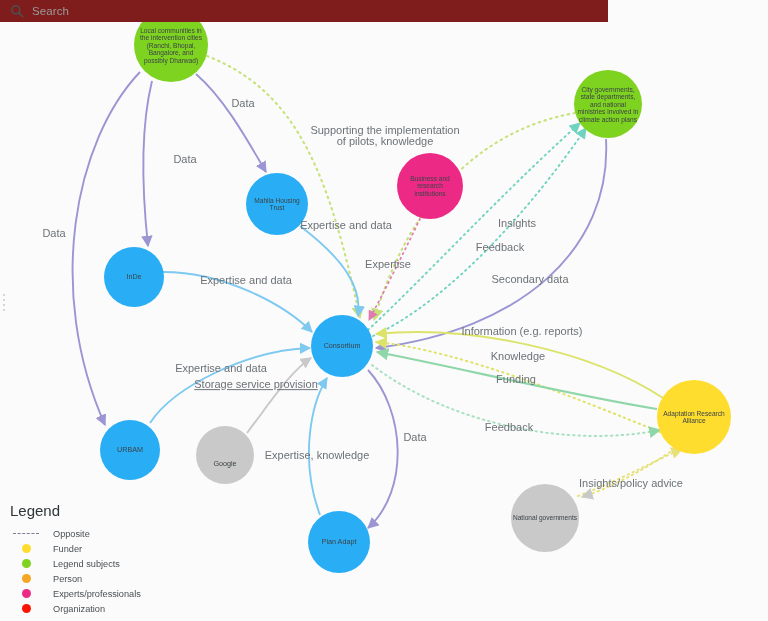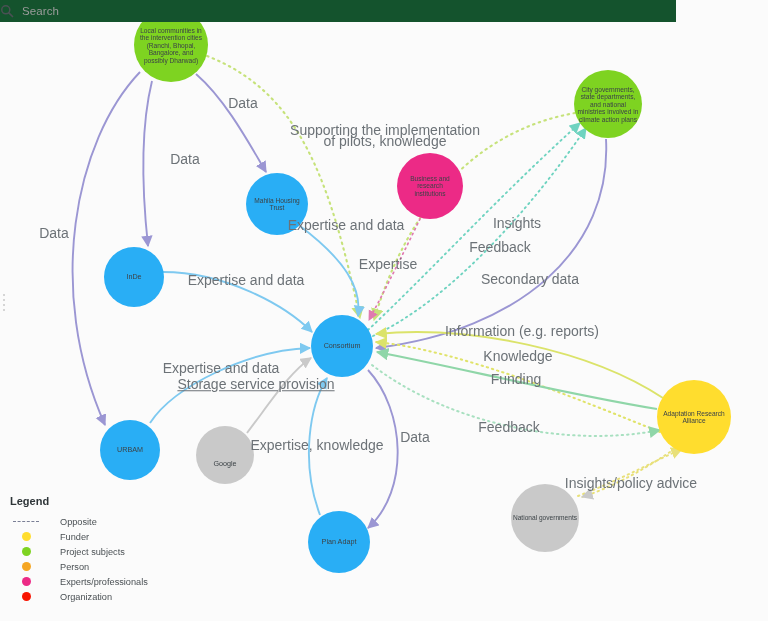--- a/index.html
+++ b/index.html
@@ -16,25 +16,26 @@
     width: 768px;
     height: 621px;
     background: #fbfbfb;
     overflow: hidden;
   }
 
   
   #searchbar {
     position: absolute;
     left: 0; top: 0;
-    width: 676px; height: 22px;
+    width: 608px; height: 22px;
     display: flex;
     align-items: center;
+    padding-left: 10px;
     box-sizing: border-box;
-    background: #14532d;
+    background: #7f1d1d;
     z-index: 40;
   }
   #searchbar .mag {
     width: 14px; height: 14px;
     margin-right: 8px;
     flex: 0 0 auto;
     display: block;
   }
   #searchbar .ph {
     font-size: 11.5px;
@@ -74,41 +75,41 @@
     line-height: 1.12;
     z-index: 20;
     transform: translate(-50%, -50%);
   }
   .nodelabel.sm { font-size: 6.6px; }
   .nodelabel.md { font-size: 7.2px; }
 
   .edgelabel {
     position: absolute;
     color: #6c7277;
-    font-size: 14px;
+    font-size: 11px;
     white-space: nowrap;
     pointer-events: none;
     z-index: 22;
     transform: translate(-50%, -50%);
     text-align: center;
     line-height: 1.25;
   }
 
   
   #legend {
     position: absolute;
     left: 8px; top: 487px;
     z-index: 35;
     background: transparent;
   }
   #legend .ltitle {
-    font-size: 11px;
-    font-weight: bold;
+    font-size: 15px;
+    font-weight: normal;
     color: #2e3538;
-    margin: 8px 0 7px 2px;
+    margin: 15px 0 7px 2px;
   }
   #legend .lrow {
     display: flex;
     align-items: center;
     height: 15px;
     margin-bottom: 0px;
   }
   #legend .lswatch {
     width: 36px;
     flex: 0 0 36px;
@@ -122,21 +123,21 @@
     display: block;
   }
   #legend .dash {
     width: 26px; height: 0;
     border-top: 1.4px dashed #7a7f96;
     display: block;
   }
   #legend .llabel {
     font-size: 9.2px;
     color: #4a5054;
-    margin-left: 16px;
+    margin-left: 9px;
   }
 </style>
 </head>
 <body>
 
 <div id="app">
 
   <div id="searchbar">
     <svg class="mag" viewBox="0 0 16 16">
       <circle cx="6.6" cy="6.6" r="4.6" fill="none" stroke="#4a5054" stroke-width="1.7"></circle>
@@ -264,21 +265,21 @@
   <div class="edgelabel" style="left:246px; top:281px;">Expertise and data</div>
   <div class="edgelabel" style="left:475px; top:224px;margin-left:42px;">Insights</div>
   <div class="edgelabel" style="left:388px; top:265px;">Expertise</div>
   <div class="edgelabel" style="left:500px; top:248px;">Feedback</div>
   <div class="edgelabel" style="left:530px; top:280px;">Secondary data</div>
   <div class="edgelabel" style="left:522px; top:332px;">Information (e.g. reports)</div>
   <div class="edgelabel" style="left:518px; top:357px;">Knowledge</div>
   <div class="edgelabel" style="left:516px; top:380px;">Funding</div>
   <div class="edgelabel" style="left:221px; top:369px;">Expertise and data</div>
   <div class="edgelabel" style="left:256px; top:385px;text-decoration:underline;">Storage service provision</div>
-  <div class="edgelabel" style="left:314px; top:446px;padding-left:6px;">Expertise, knowledge</div>
+  <div class="edgelabel" style="left:314px; top:456px;padding-left:6px;">Expertise, knowledge</div>
   <div class="edgelabel" style="left:415px; top:438px;">Data</div>
   <div class="edgelabel" style="left:509px; top:428px;">Feedback</div>
   <div class="edgelabel" style="left:631px; top:484px;">Insights/policy advice</div>
 
   <div id="legend">
     <div class="ltitle">Legend</div>
     <div id="legend-rows">
         <div class="lrow">
           <span class="lswatch">
             <span class="dash" style="border-top-color: rgb(122, 127, 150);"></span>
@@ -288,21 +289,21 @@
         <div class="lrow">
           <span class="lswatch">
             <span class="dot" style="background: rgb(255, 221, 46);"></span>
           </span>
           <span class="llabel">Funder</span>
         </div>
         <div class="lrow">
           <span class="lswatch">
             <span class="dot" style="background: rgb(126, 211, 33);"></span>
           </span>
-          <span class="llabel">Project subjects</span>
+          <span class="llabel">Legend subjects</span>
         </div>
         <div class="lrow">
           <span class="lswatch">
             <span class="dot" style="background: rgb(245, 166, 35);"></span>
           </span>
           <span class="llabel">Person</span>
         </div>
         <div class="lrow">
           <span class="lswatch">
             <span class="dot" style="background: rgb(236, 42, 134);"></span>

